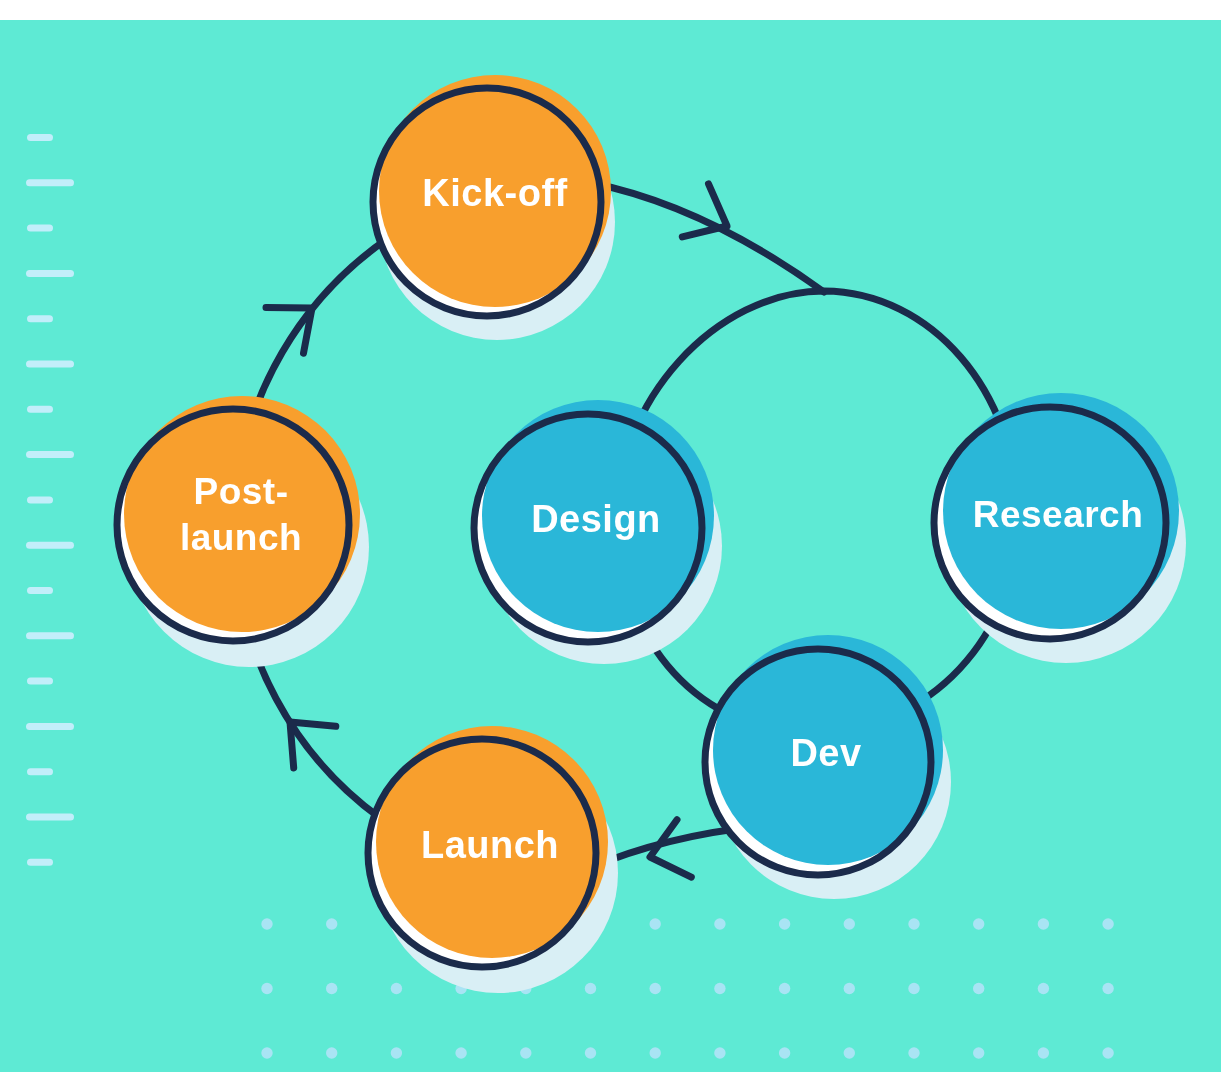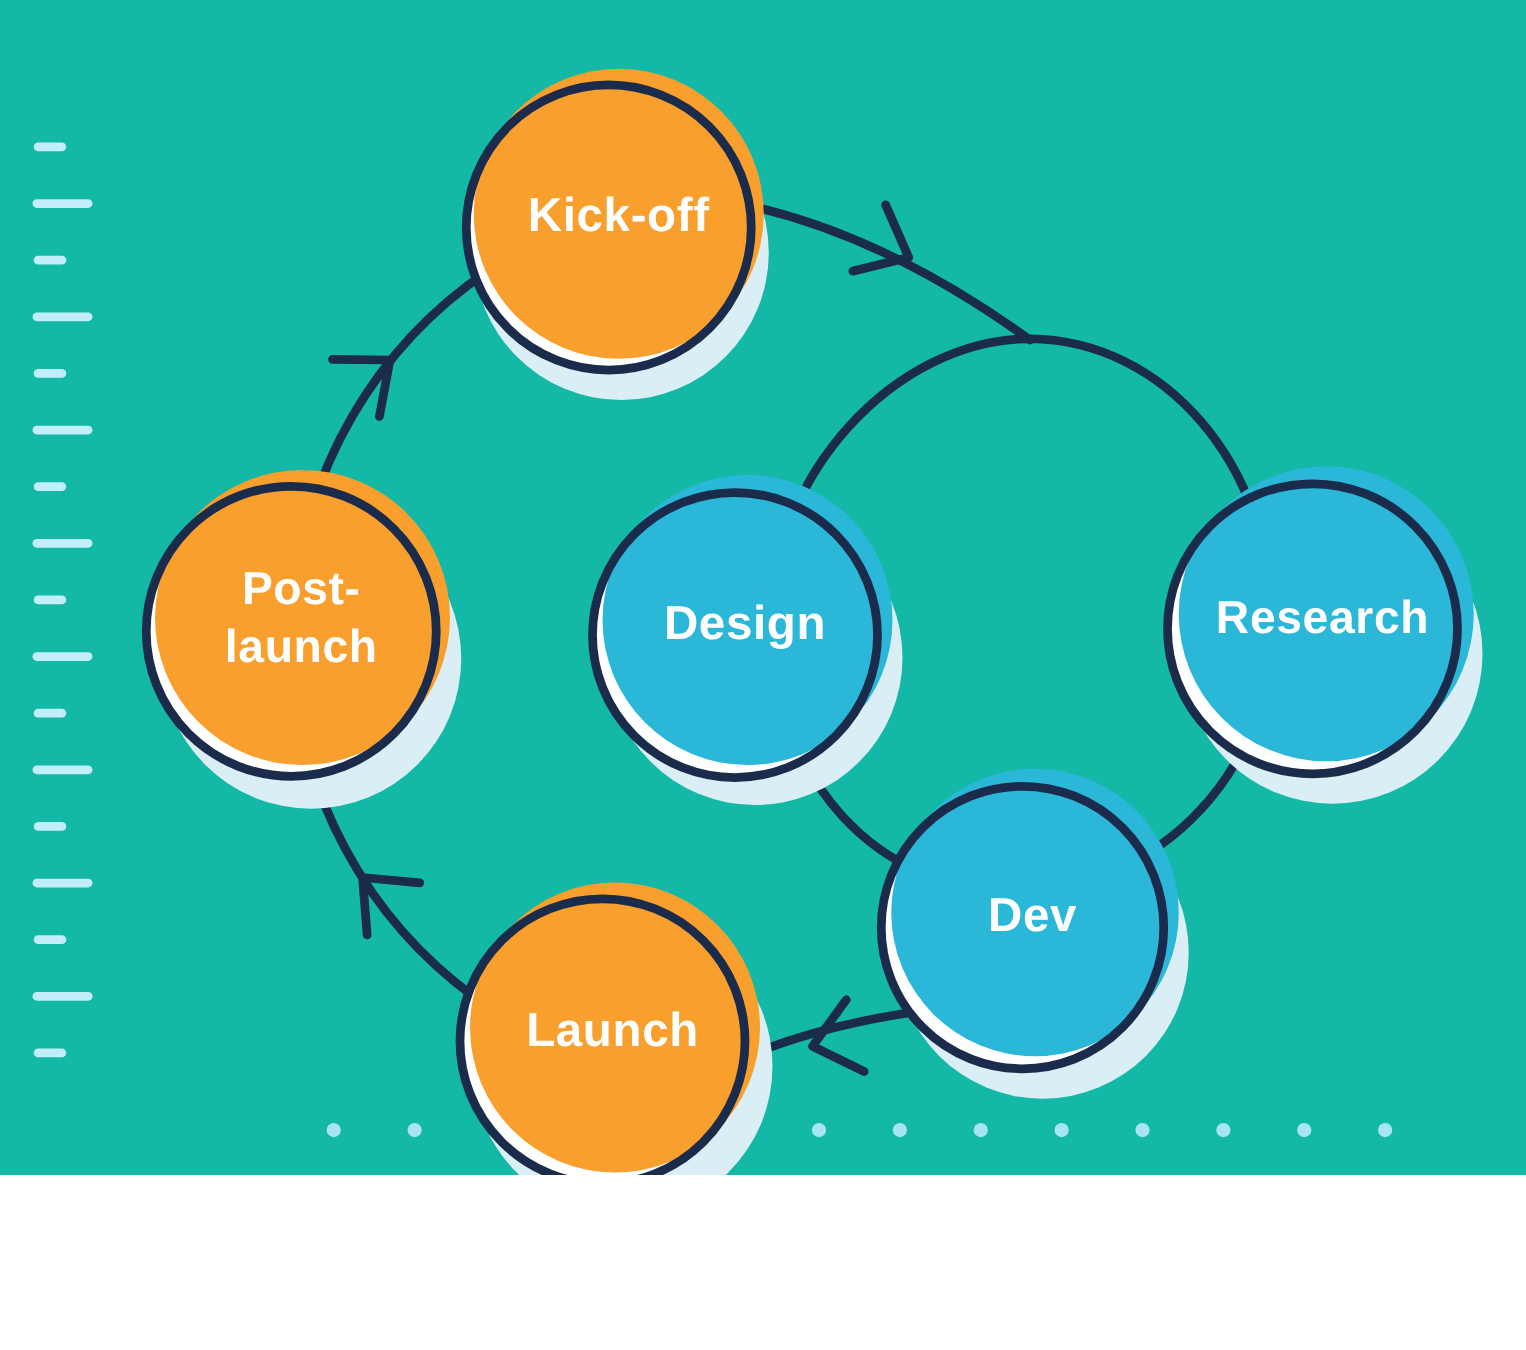--- a/index.html
+++ b/index.html
@@ -1,16 +1,16 @@
 <!DOCTYPE html>
 <html style="--orange: #F89F2D; --teal: #2AB7D8; --navy: #1B2B4B; --shadow: #D9EFF5; --dash: #C2EEFA; --dot: #A9E4F4; --label: #FFFFFF;"><head>
 <meta charset="utf-8">
 <style>
   html,body{margin:0;padding:0;background:#ffffff;}
-  .stage{position:relative;width:1221px;height:940px;background:#14b8a6;overflow:hidden;}
+  .stage{position:relative;width:1221px;height:1052px;background:#5eead4;overflow:hidden;margin-top:20px;}
   svg{display:block;}
   .flow-line{stroke:var(--navy,#1B2B4B);stroke-width:7;fill:none;stroke-linecap:round;stroke-linejoin:round;}
   .ring{stroke:var(--navy,#1B2B4B);stroke-width:7;fill:none;}
   .base{fill:#ffffff;}
   .shadow{fill:var(--shadow,#D9EFF5);}
   .fill-orange{fill:var(--orange,#F89F2D);}
   .fill-teal{fill:var(--teal,#2AB7D8);}
   .dash{fill:var(--dash,#C2EEFA);}
   .dot{fill:var(--dot,#A9E4F4);}
   .label{fill:var(--label,#ffffff);

